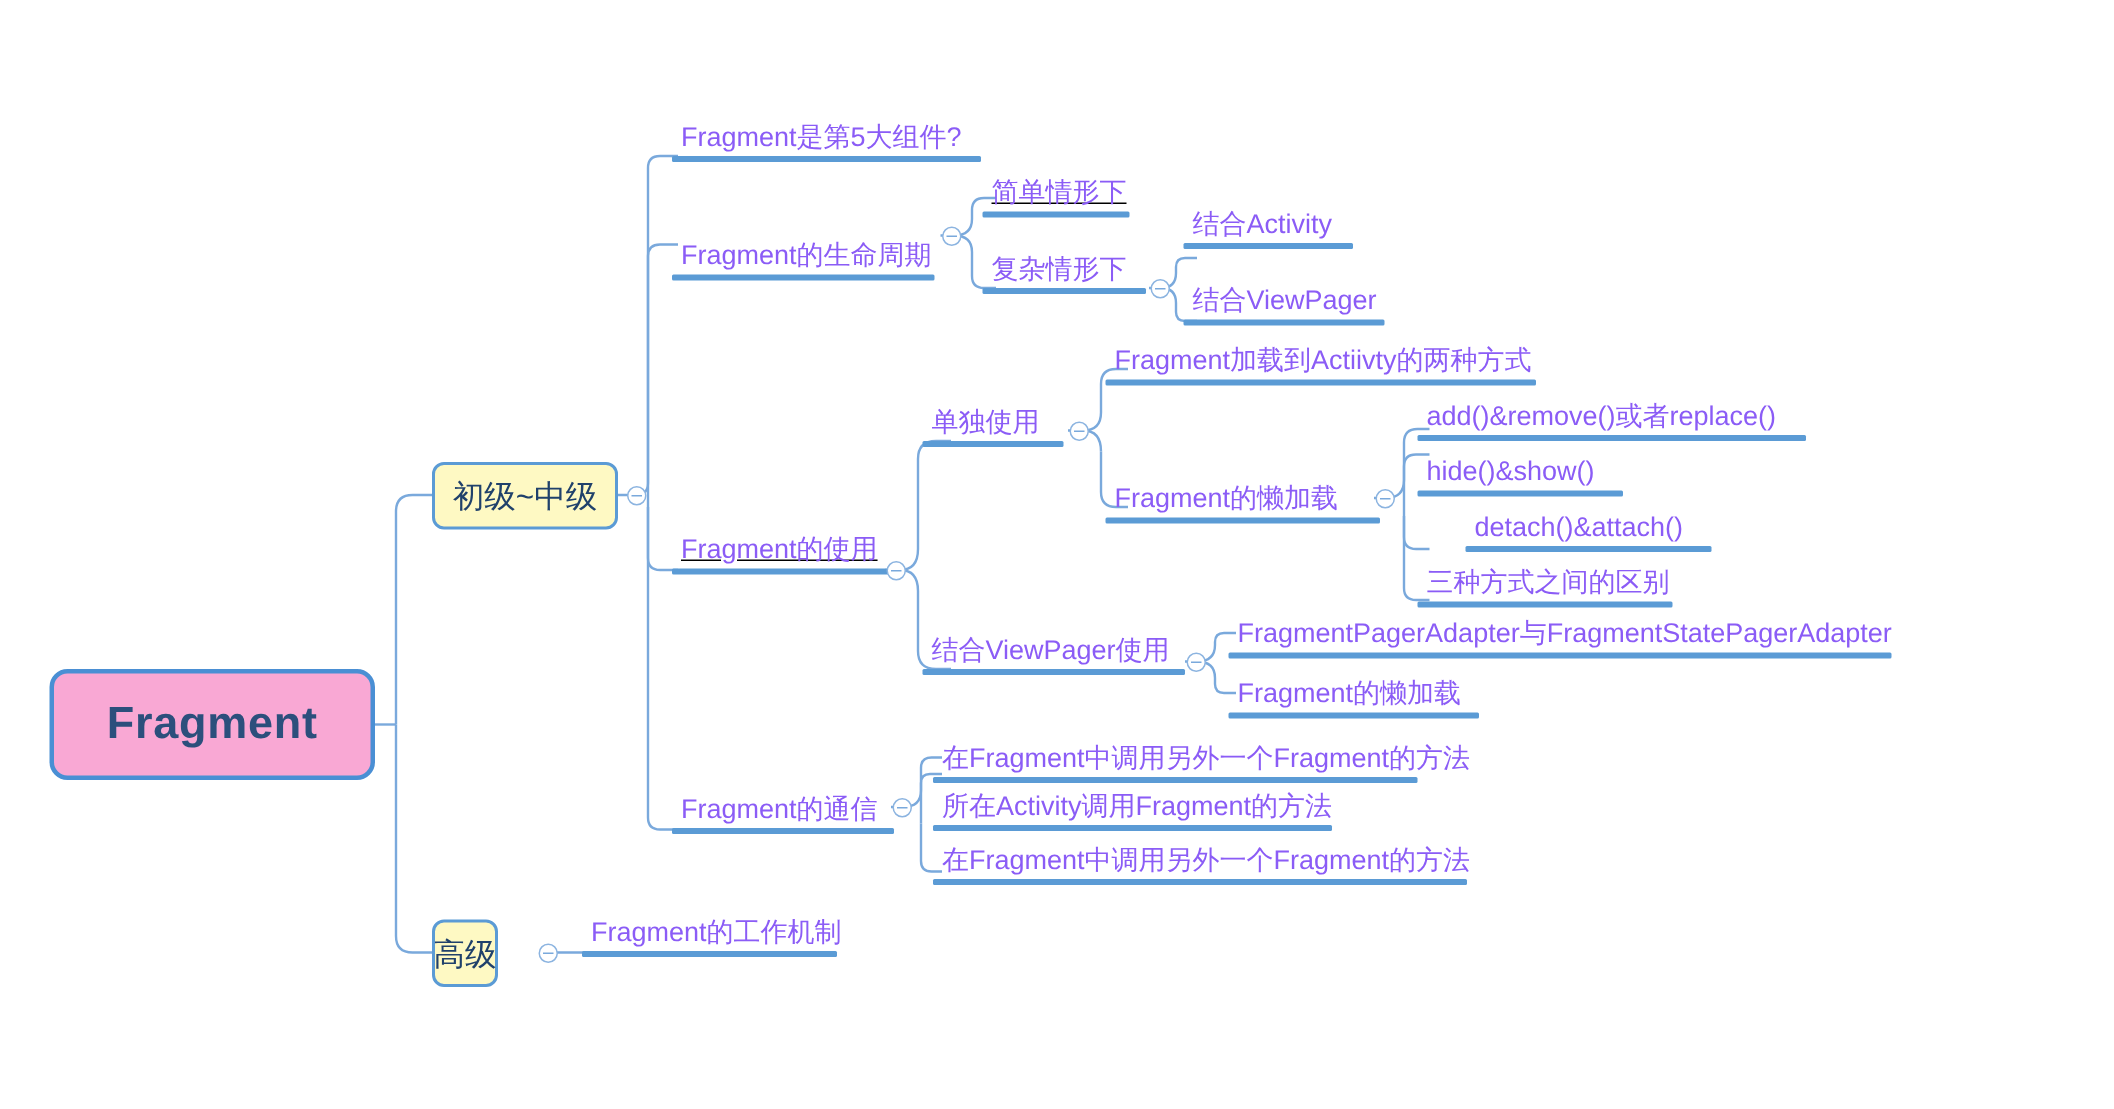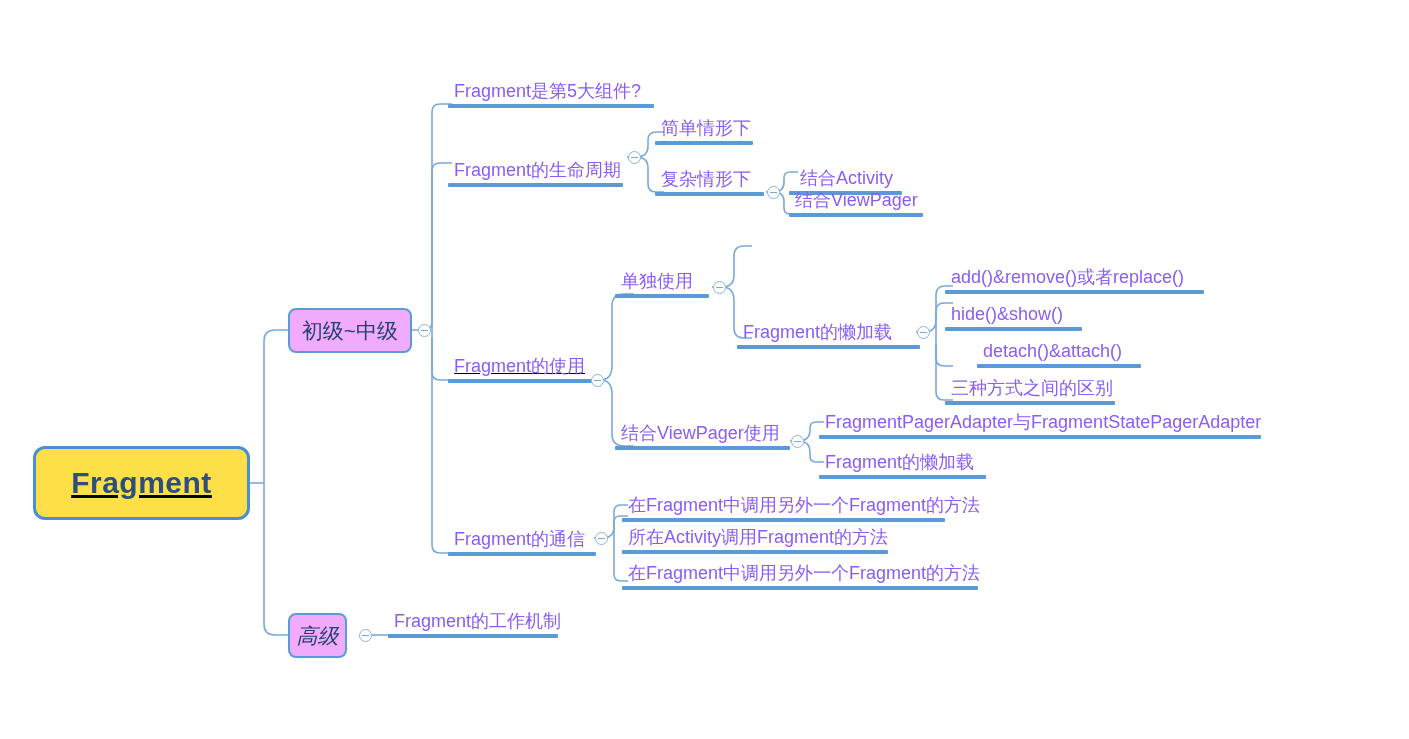--- a/index.html
+++ b/index.html
@@ -20,40 +20,39 @@
     left: 0; top: 0;
     width: 1409px; height: 739px;
     pointer-events: none;
   }
 
   
   .root-node {
     position: absolute;
     left: 33px; top: 446px;
     width: 217px; height: 74px;
-    background: #fde047;
+    background: #f9a8d4;
     border: 3px solid #4a8fd4;
     border-radius: 12px;
     display: flex;
     align-items: center;
     justify-content: center;
     z-index: 5;
-    text-decoration: underline;
   }
   .root-node .label {
     font-size: 30px;
     font-weight: bold;
     color: #2c4f7c;
     letter-spacing: 0.5px;
   }
 
   
   .branch-node {
     position: absolute;
-    background: #f0abfc;
+    background: #fef9c3;
     border: 2px solid #5b9bd5;
     border-radius: 8px;
     display: flex;
     align-items: center;
     justify-content: center;
     z-index: 5;
   }
   .branch-node .label {
     font-size: 21px;
     color: #20416b;
@@ -155,21 +154,21 @@
 
   <div class="root-node">
     <span class="label">Fragment</span>
   </div>
 
   <div class="branch-node" style="left:288px; top:308px; width:124px; height:45px;">
     <span class="label">初级~中级</span>
   </div>
   <div class="toggle" style="left:418px; top:324px;"></div>
 
-  <div class="branch-node" style="left:288px; top:613px; width:59px; height:45px;font-style:italic;">
+  <div class="branch-node" style="left:288px; top:613px; width:44px; height:45px;">
     <span class="label">高级</span>
   </div>
   <div class="toggle" style="left:359px; top:629px;"></div>
 
   <div class="topic" style="left:448px; top:80px;">
     <span class="topic-text">Fragment是第5大组件?</span>
     <span class="topic-underline" style="width:206px;"></span>
   </div>
 
   <div class="topic" style="left:448px; top:139px;margin-top:20px;">
@@ -183,32 +182,32 @@
     <span class="topic-underline" style="width:145px;"></span>
   </div>
   <div class="toggle" style="left:591px; top:374px;"></div>
 
   <div class="topic" style="left:448px; top:528px;">
     <span class="topic-text">Fragment的通信</span>
     <span class="topic-underline" style="width:148px;"></span>
   </div>
   <div class="toggle" style="left:595px; top:532px;"></div>
 
-  <div class="topic" style="left:655px; top:117px;">
+  <div class="topic" style="left:655px; top:117px;text-decoration:underline;">
     <span class="topic-text">简单情形下</span>
     <span class="topic-underline" style="width:98px;"></span>
   </div>
 
   <div class="topic" style="left:655px; top:168px;">
     <span class="topic-text">复杂情形下</span>
     <span class="topic-underline" style="width:109px;"></span>
   </div>
   <div class="toggle" style="left:767px; top:186px;"></div>
 
-  <div class="topic" style="left:789px; top:167px;text-align:center;">
+  <div class="topic" style="left:789px; top:138px;">
     <span class="topic-text">结合Activity</span>
     <span class="topic-underline" style="width:113px;"></span>
   </div>
 
   <div class="topic" style="left:789px; top:189px;">
     <span class="topic-text">结合ViewPager</span>
     <span class="topic-underline" style="width:134px;"></span>
   </div>
 
   <div class="topic" style="left:615px; top:270px;">
@@ -216,20 +215,24 @@
     <span class="topic-underline" style="width:94px;"></span>
   </div>
   <div class="toggle" style="left:713px; top:281px;"></div>
 
   <div class="topic" style="left:615px; top:422px;">
     <span class="topic-text">结合ViewPager使用</span>
     <span class="topic-underline" style="width:175px;"></span>
   </div>
   <div class="toggle" style="left:791px; top:435px;"></div>
 
+  <div class="topic" style="left:737px; top:229px;">
+    <span class="topic-text">Fragment加载到Actiivty的两种方式</span>
+    <span class="topic-underline" style="width:287px;"></span>
+  </div>
 
   <div class="topic" style="left:737px; top:321px;">
     <span class="topic-text">Fragment的懒加载</span>
     <span class="topic-underline" style="width:183px;"></span>
   </div>
   <div class="toggle" style="left:917px; top:326px;"></div>
 
   <div class="topic" style="left:945px; top:266px;">
     <span class="topic-text">add()&amp;remove()或者replace()</span>
     <span class="topic-underline" style="width:259px;"></span>

